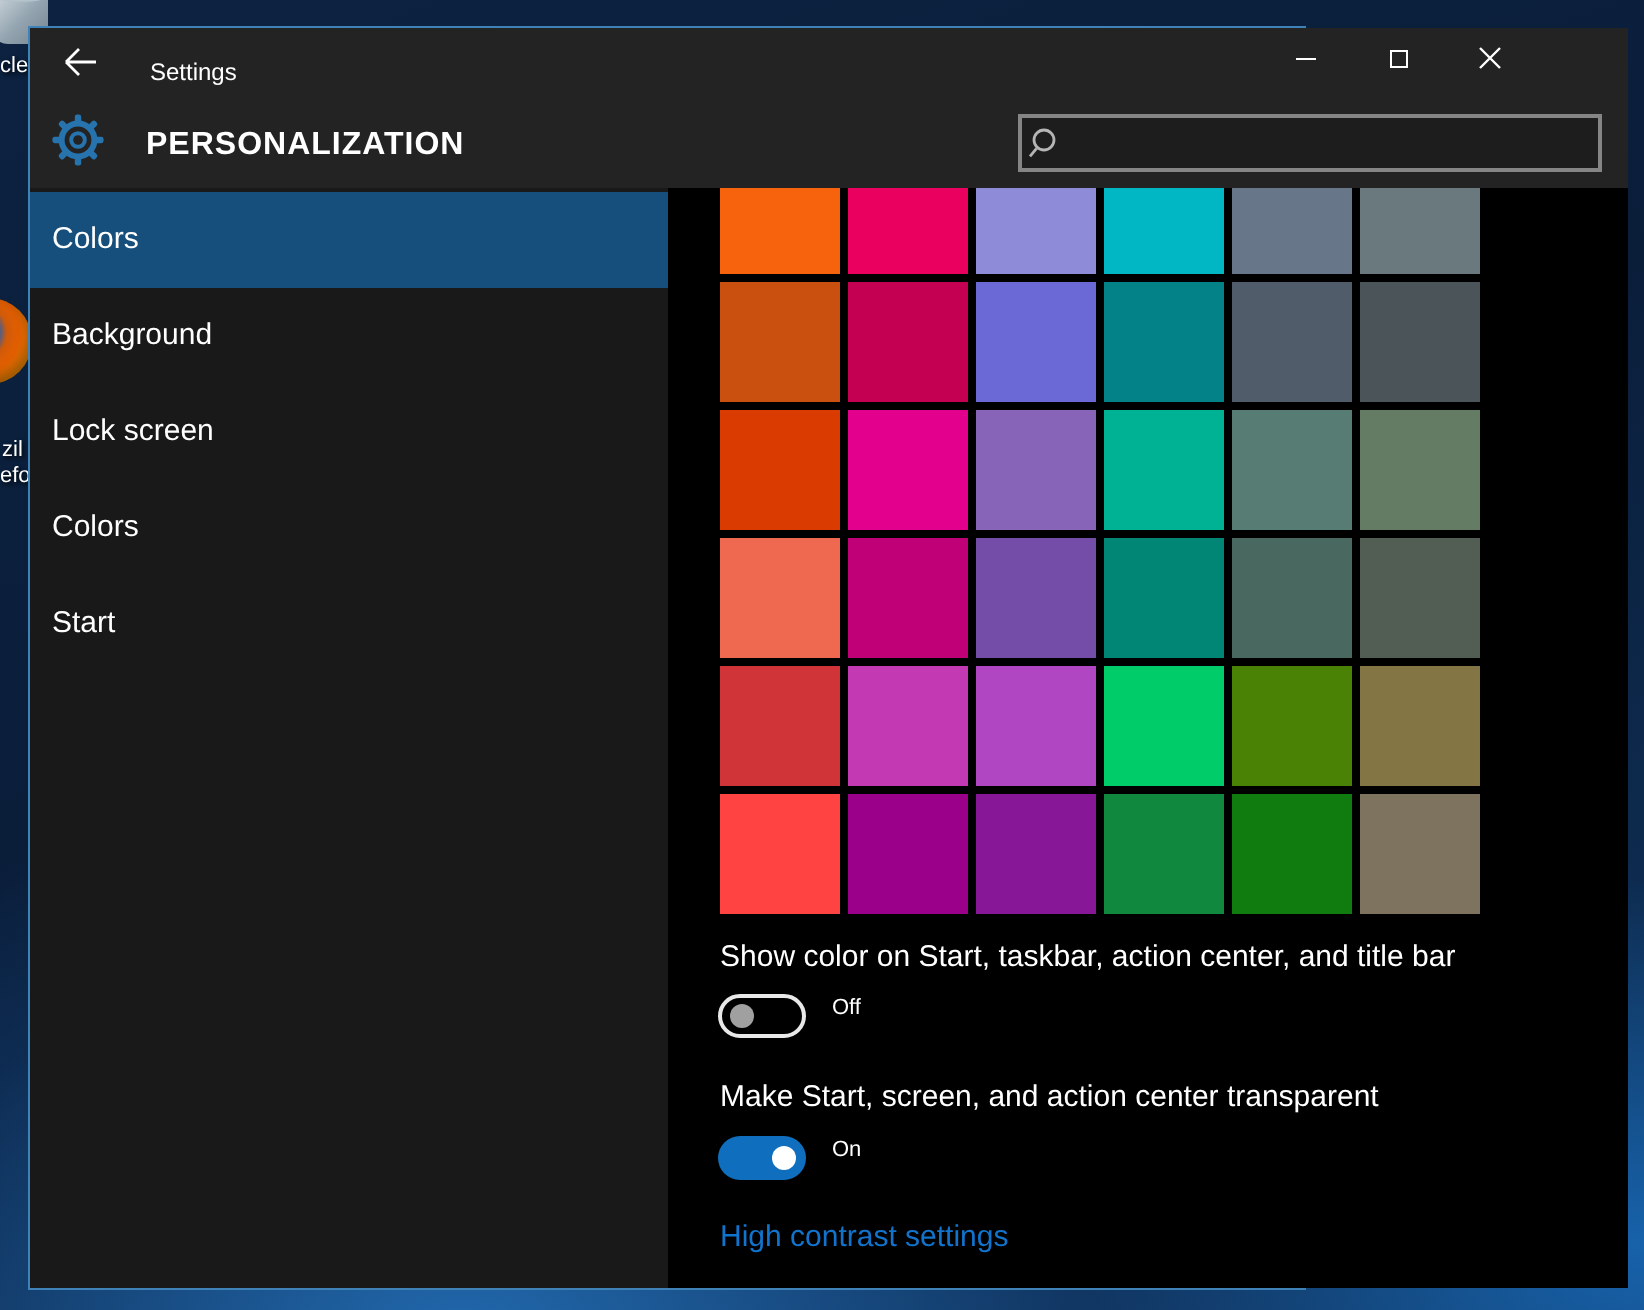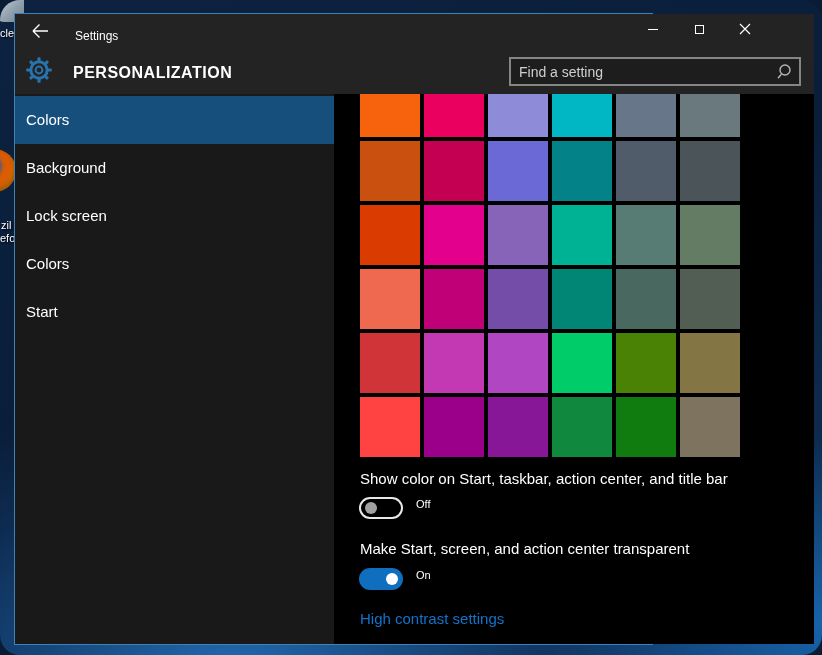--- a/index.html
+++ b/index.html
@@ -6,21 +6,20 @@
   html,body { width:822px; height:655px; overflow:hidden; }
   body { font-family:"Liberation Sans", sans-serif; position:relative;
          background:#0a1c33; }
 
   
   #desktop { position:absolute; inset:0; overflow:hidden;
     background:
       radial-gradient(ellipse 70% 55% at 28% 102%, rgba(40,125,205,.75), rgba(20,70,130,.25) 55%, transparent 75%),
       radial-gradient(ellipse 50% 40% at 100% 95%, rgba(25,110,190,.8), transparent 70%),
       linear-gradient(160deg, #0c2240 0%, #0a1e3a 45%, #0d2a4d 75%, #11355f 100%);
-    border-radius: 20px;
   }
   .desk-icon { position:absolute; }
   .bin-shape { position:absolute; left:-4px; top:-5px; width:28px; height:27px;
     background:linear-gradient(135deg,#e8eef2,#9fb0ba 55%,#7d8c96);
     border-radius:4px 4px 8px 8px; opacity:.92; }
   .bin-lid { position:absolute; left:-6px; top:-7px; width:32px; height:8px;
     background:linear-gradient(#f2f7fa,#aebec7); border-radius:50%; }
   .desk-label { position:absolute; color:#fff; font-size:11px;
     text-shadow:1px 1px 2px #000; line-height:12px; }
   .fx-shape { position:absolute; left:-27px; top:149px; width:43px; height:43px; border-radius:50%;
@@ -135,21 +134,20 @@
             <rect x="12.4" y="22.3" width="3.2" height="4.5" rx="1.2" transform="rotate(90 14 14)"></rect>
             <rect x="12.4" y="1.2" width="3.2" height="4.5" rx="1.2" transform="rotate(135 14 14)"></rect>
             <rect x="12.4" y="22.3" width="3.2" height="4.5" rx="1.2" transform="rotate(135 14 14)"></rect>
           </g>
         </svg>
       </div>
 
       <div class="page-title">PERSONALIZATION</div>
 
       <div class="search-box">
-        <input type="text" placeholder="Find a setting" style="">
         <svg class="search-icon" viewBox="0 0 20 20">
           <circle cx="11" cy="8" r="5" stroke="#b5b5b5" stroke-width="1.4" fill="none"></circle>
           <path d="M7.3 12.2 L4 16.2" stroke="#b5b5b5" stroke-width="1.4" fill="none"></path>
         </svg>
       </div>
     </div>
 
     <div class="sidebar">
       <div class="sidebar-inner" id="sidebar-items">
           <div class="side-item selected" style="background: rgb(22, 79, 124);">Colors</div>

